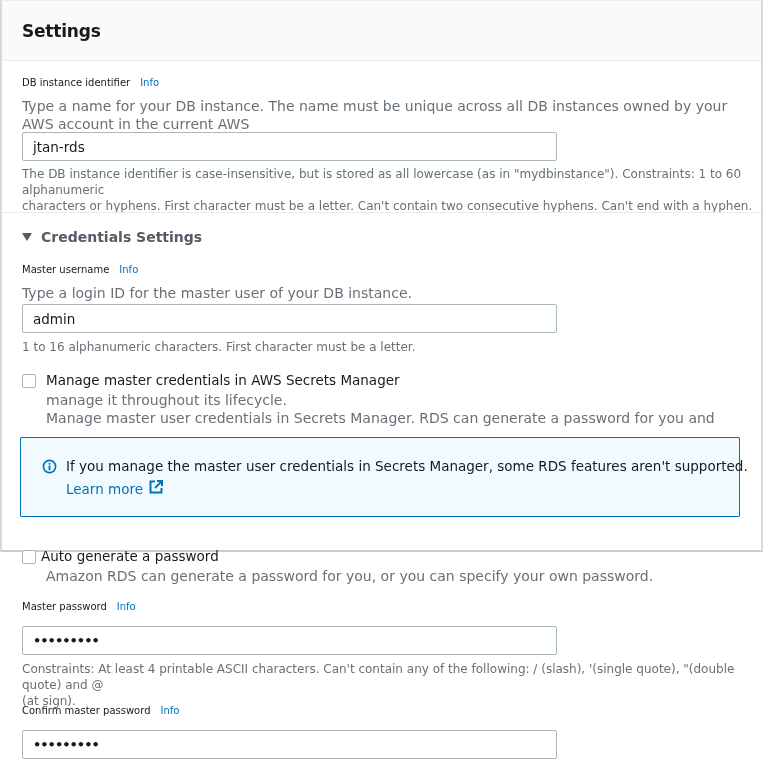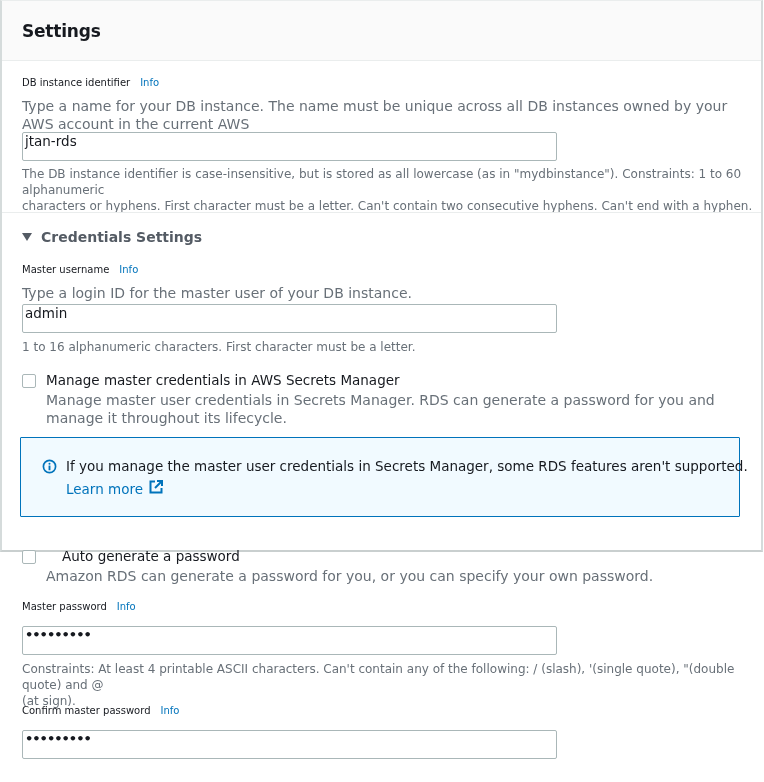--- a/index.html
+++ b/index.html
@@ -20,22 +20,22 @@
 
   .abs { position: absolute; }
   .label { font-size: 10px; color: #16191f; white-space: nowrap; }
   .info-link { color: #0073bb; margin-left: 10px; cursor: pointer; }
   .desc { font-size: 14px; color: #687078; line-height: 18px; }
   .constraint { font-size: 12px; color: #687078; line-height: 16px; }
 
   .input {
     position: absolute; width: 535px; height: 29px;
     border: 1px solid #aab7b8; border-radius: 2px; background: #fff;
-    font-size: 13.5px; color: #16191f; padding: 0 2px;
-    display: flex; align-items: flex-start;
+    font-size: 13.5px; color: #16191f; padding: 0 10px;
+    display: flex; align-items: center;
   }
   .input.pw { font-size: 13px; letter-spacing: -1px; font-weight: bold; }
 
   .divider { position: absolute; left: 0; width: 759px; height: 1px; background: #eaeded; }
 
   .expander { font-size: 14px; font-weight: bold; color: #545b64; white-space: nowrap; display: flex; align-items: center; }
   .tri { width: 0; height: 0; border-left: 5px solid transparent; border-right: 5px solid transparent; border-top: 8px solid #545b64; margin-right: 9px; }
 
   .checkbox {
     position: absolute; width: 14px; height: 14px; border: 1px solid #aab7b8;
@@ -87,22 +87,22 @@
 </div>
 <div class="abs desc" style="left:22px; top:284px;">Type a login ID for the master user of your DB instance.</div>
 <div class="input" style="left:22px; top:304px;">
   <span>admin</span>
 </div>
 <div class="abs constraint" style="left:22px; top:339px;">1 to 16 alphanumeric characters. First character must be a letter.</div>
 
 <div class="checkbox" style="left:22px; top:374px;"></div>
 <div class="abs cb-label" style="left:46px; top:372px;">Manage master credentials in AWS Secrets Manager</div>
 <div class="abs desc" style="left:46px; top:391px;">
+  <div>manage it throughout its lifecycle.</div>
   <div>Manage master user credentials in Secrets Manager. RDS can generate a password for you and</div>
-  <div>manage it throughout its lifecycle.</div>
 </div>
 
 <div class="alert">
   <span class="abs" style="left:21px; top:21px;">
     <svg width="15" height="15" viewBox="0 0 16 16">
       <circle cx="8" cy="8" r="6.5" fill="none" stroke="#0073bb" stroke-width="1.8"></circle>
       <circle cx="8" cy="5" r="1.1" fill="#0073bb"></circle>
       <rect x="7" y="7" width="2" height="5" fill="#0073bb"></rect>
     </svg>
   </span>
@@ -113,21 +113,21 @@
       <svg width="14" height="14" viewBox="0 0 14 14">
         <path d="M6 1.5 H1.5 V12.5 H12.5 V8" fill="none" stroke="#0073bb" stroke-width="2"></path>
         <path d="M8 1 H13 V6" fill="none" stroke="#0073bb" stroke-width="2"></path>
         <path d="M13 1 L6 8" fill="none" stroke="#0073bb" stroke-width="2"></path>
       </svg>
     </span>
   </div>
 </div>
 
 <div class="checkbox" style="left:22px; top:550px;"></div>
-<div class="abs cb-label" style="left:62px; top:548px;">Auto generate a password</div>
+<div class="abs cb-label" style="left:41px; top:548px;">Auto generate a password</div>
 <div class="abs desc" style="left:46px; top:567px;">Amazon RDS can generate a password for you, or you can specify your own password.</div>
 
 <div class="abs label" style="left:22px; top:601px;">
   <span>Master password</span><span class="info-link">Info</span>
 </div>
 <div class="input pw" style="left:22px; top:626px;">
   <span>•••••••••</span>
 </div>
 <div class="abs constraint" style="left:22px; top:661px; width:735px;">
   <div>Constraints: At least 4 printable ASCII characters. Can't contain any of the following: / (slash), '(single quote), "(double quote) and @</div>

